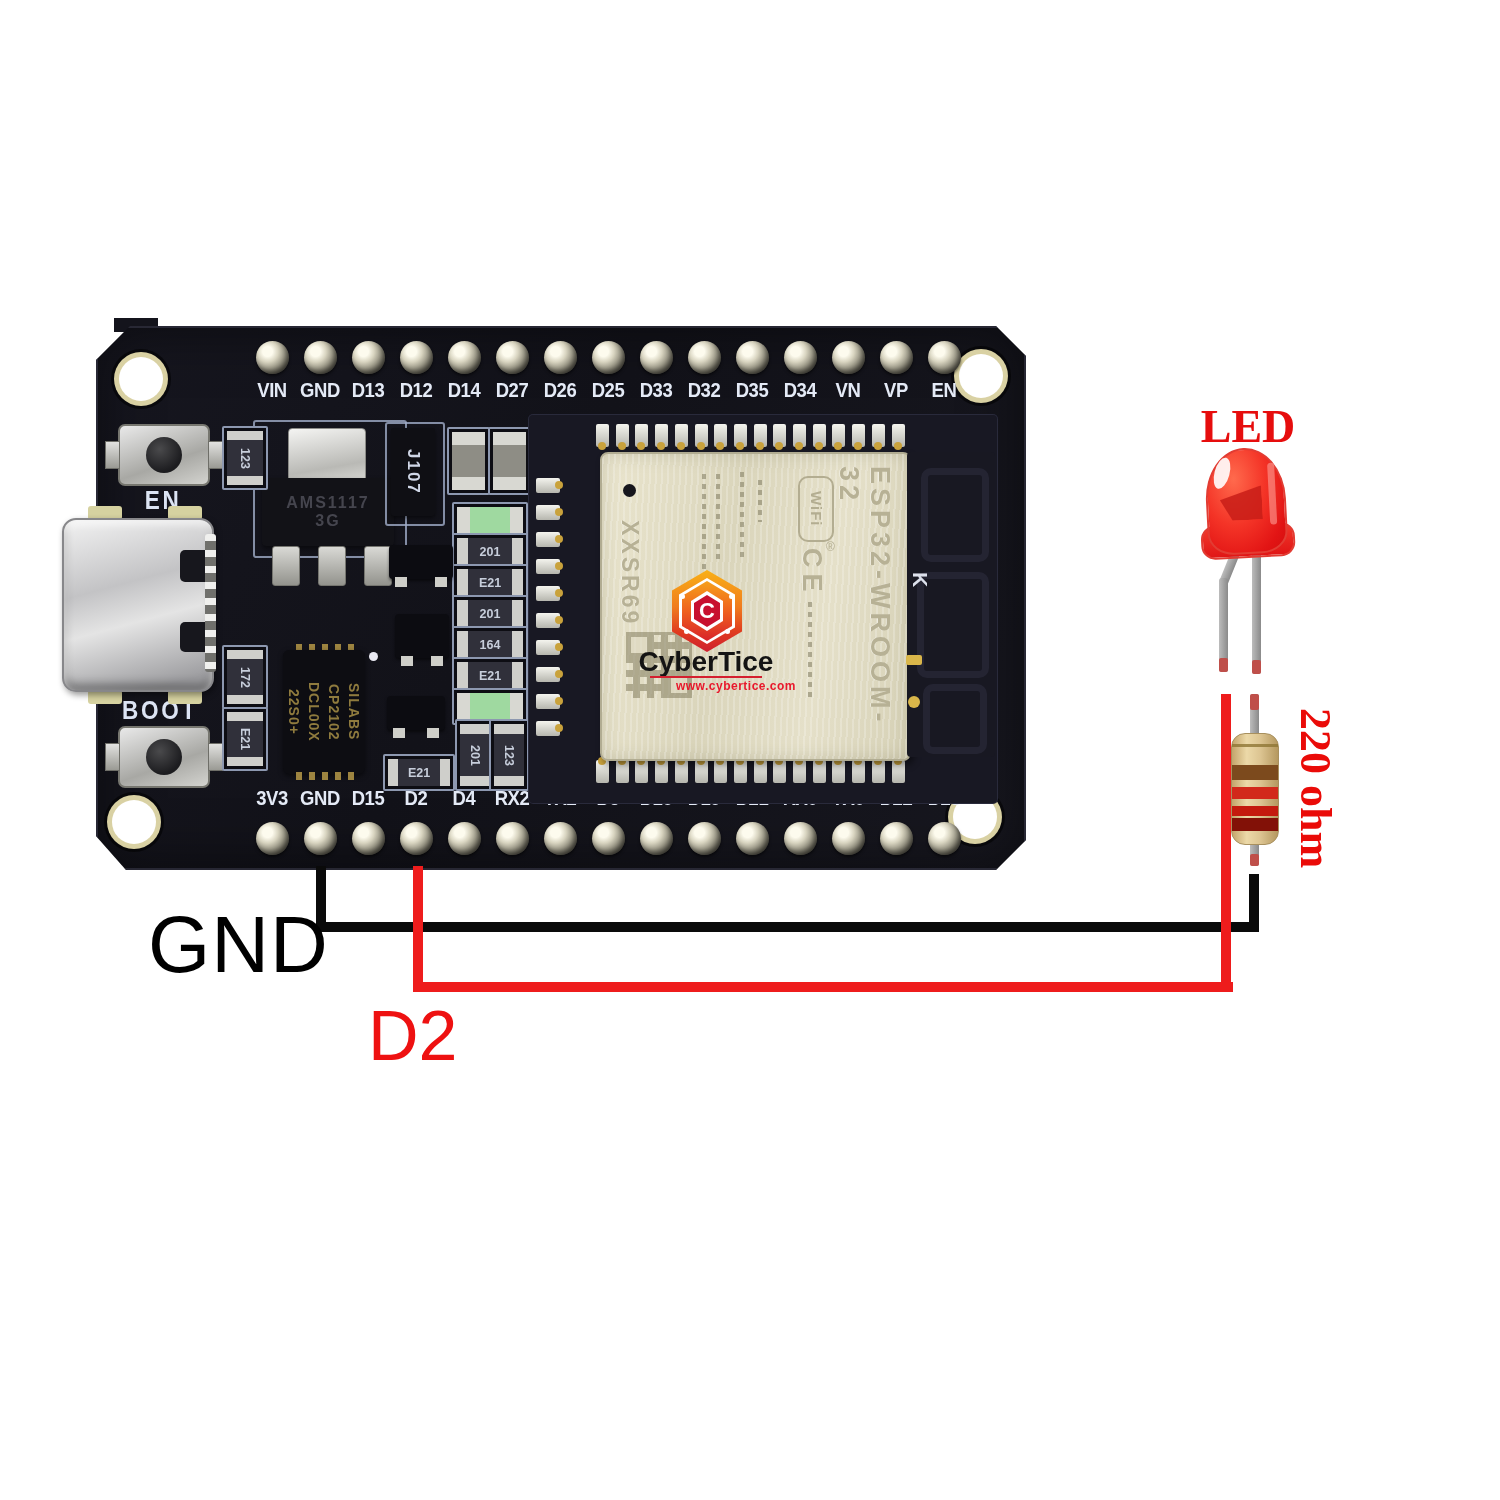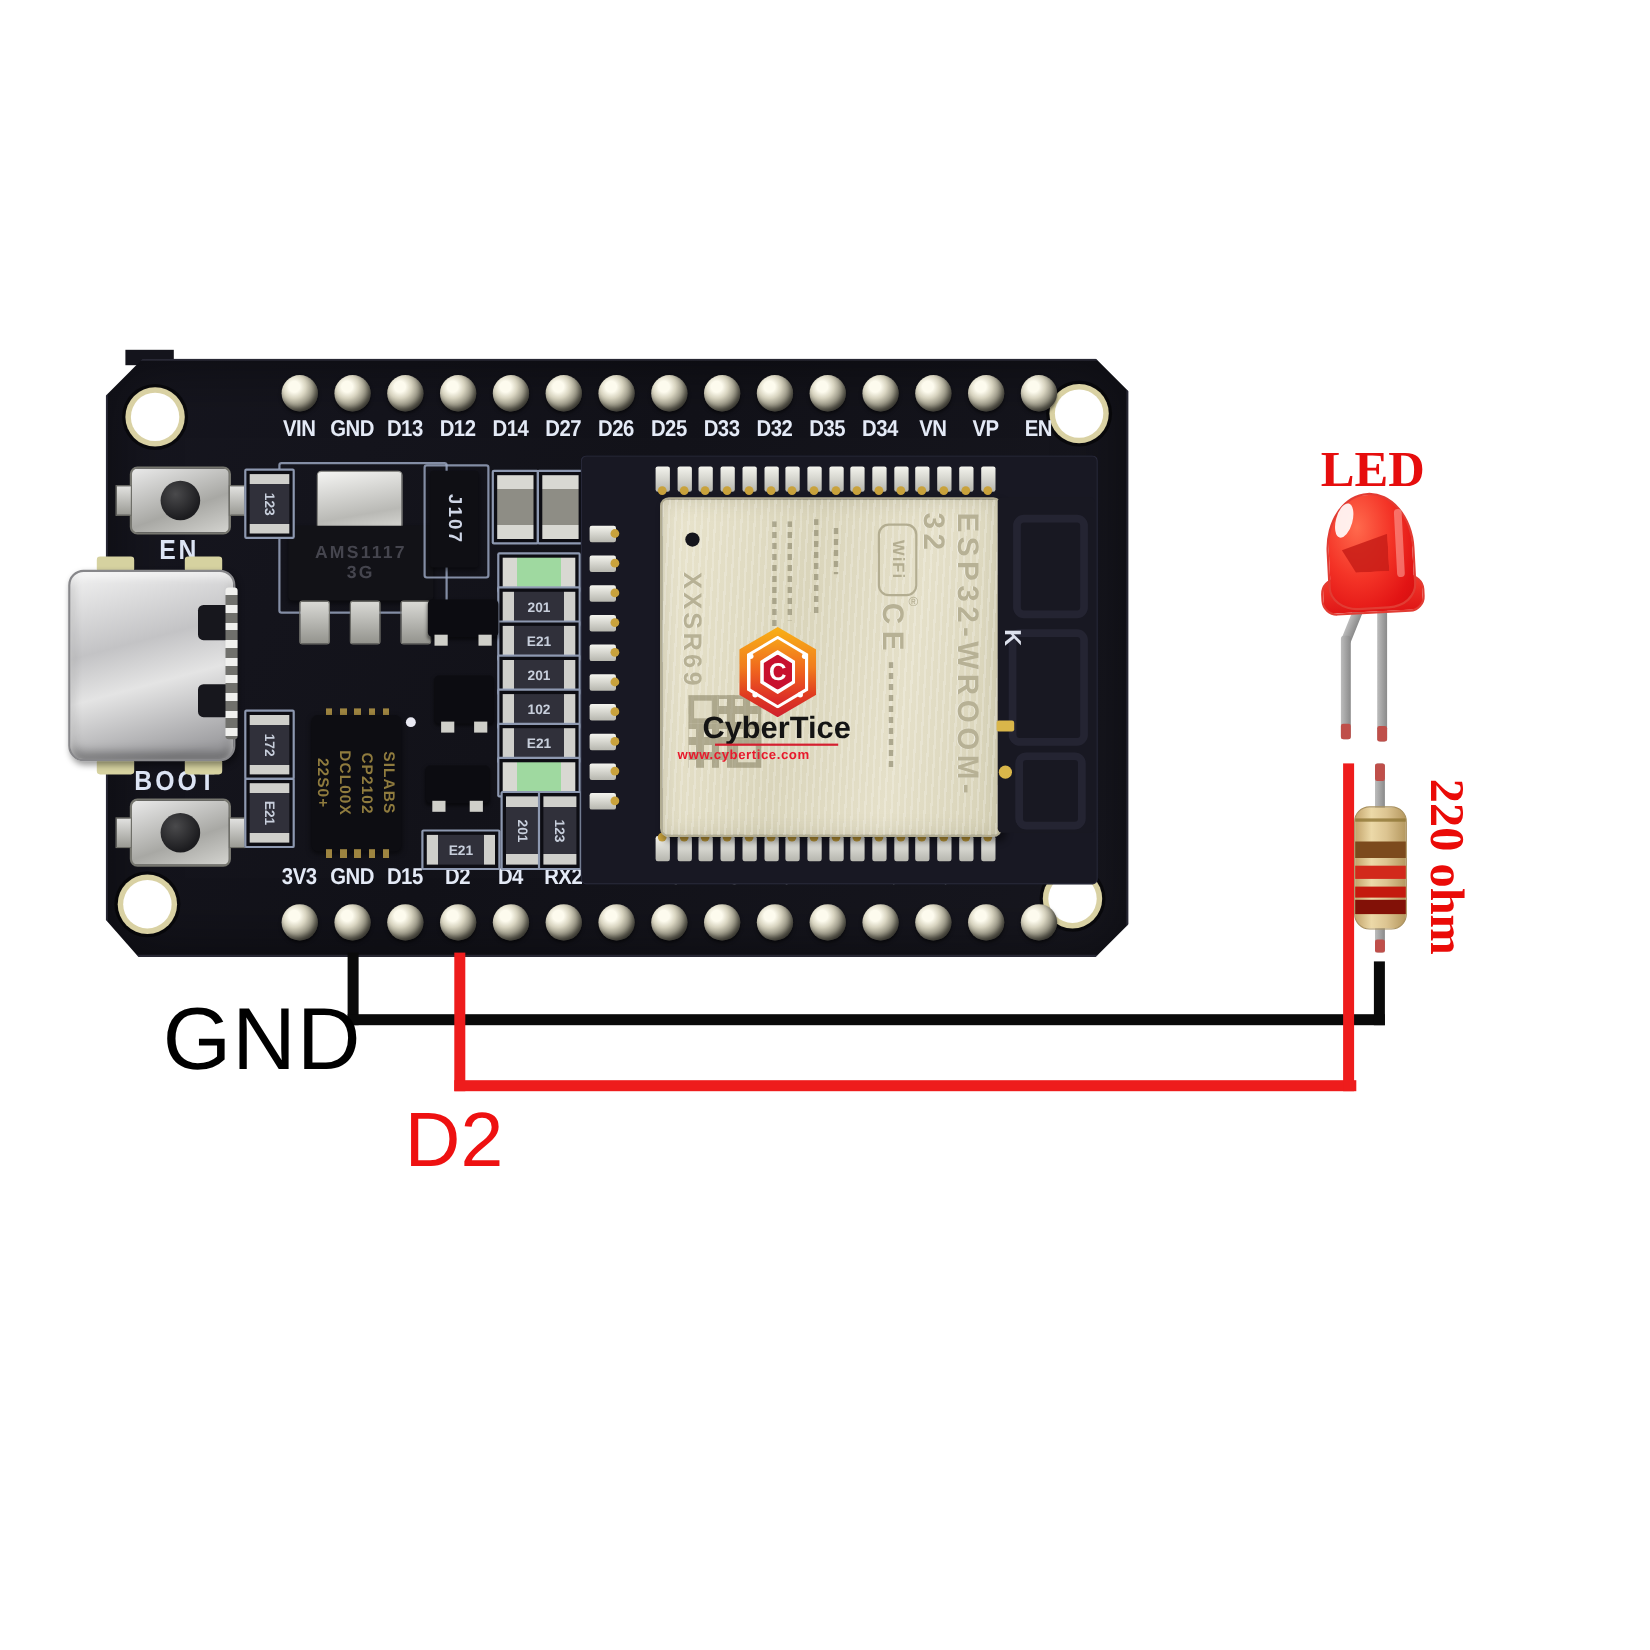--- a/index.html
+++ b/index.html
@@ -119,21 +119,21 @@
   .logo-hex .ring{position:absolute;left:7px;top:8px;width:56px;height:66px;background:#ffffff;}
   .logo-hex .ring2{position:absolute;left:10px;top:11px;width:50px;height:60px;
      background:linear-gradient(180deg,#f6a01a,#ef611e 50%,#d8232a);}
   .logo-hex .core{position:absolute;left:19px;top:21px;width:32px;height:40px;background:#ffffff;}
   .logo-hex .cbadge{position:absolute;left:22px;top:25px;width:26px;height:32px;background:#c8102e;
      display:flex;align-items:center;justify-content:center;color:#fff;font-weight:700;font-size:22px;}
   .logo-dot{position:absolute;width:5px;height:5px;border-radius:50%;background:#fff;}
   .logo-brand{position:absolute;left:616px;top:646px;width:180px;text-align:center;color:#141414;
      font-size:28px;font-weight:700;letter-spacing:0;}
   .logo-rule{position:absolute;left:650px;top:676px;width:112px;height:2px;background:#d41f2f;}
-  .logo-site{position:absolute;left:616px;top:679px;width:180px;text-align:left;color:#e8192c;
+  .logo-site{position:absolute;left:616px;top:679px;width:180px;text-align:right;color:#e8192c;
      font-size:12px;font-weight:700;letter-spacing:.5px;}
 
   
   .wire{position:absolute;}
   .wire.black{background:#0a0a0a;z-index:4;}
   .wire.red{background:#ee1c1c;z-index:5;}
 
   
   .led-body{position:absolute;left:1206px;top:448px;width:80px;height:106px;transform:rotate(-3deg);z-index:6;}
   .led-dome{position:absolute;inset:0;border:2px solid #e23c33;
@@ -319,21 +319,21 @@
           <span>E21</span>
         </div>
       </div>
       <div class="smdbox" style="left:452px;top:595px;width:66px;height:27px;">
         <div class="rinner" style="">
           <span>201</span>
         </div>
       </div>
       <div class="smdbox" style="left:452px;top:626px;width:66px;height:27px;">
         <div class="rinner" style="">
-          <span>102</span>
+          <span>164</span>
         </div>
       </div>
       <div class="smdbox" style="left:452px;top:657px;width:66px;height:27px;">
         <div class="rinner" style="">
           <span>E21</span>
         </div>
       </div>
       <div class="smdbox" style="left:452px;top:688px;width:66px;height:27px;">
         <div class="ledinner" style=""></div>
       </div>

